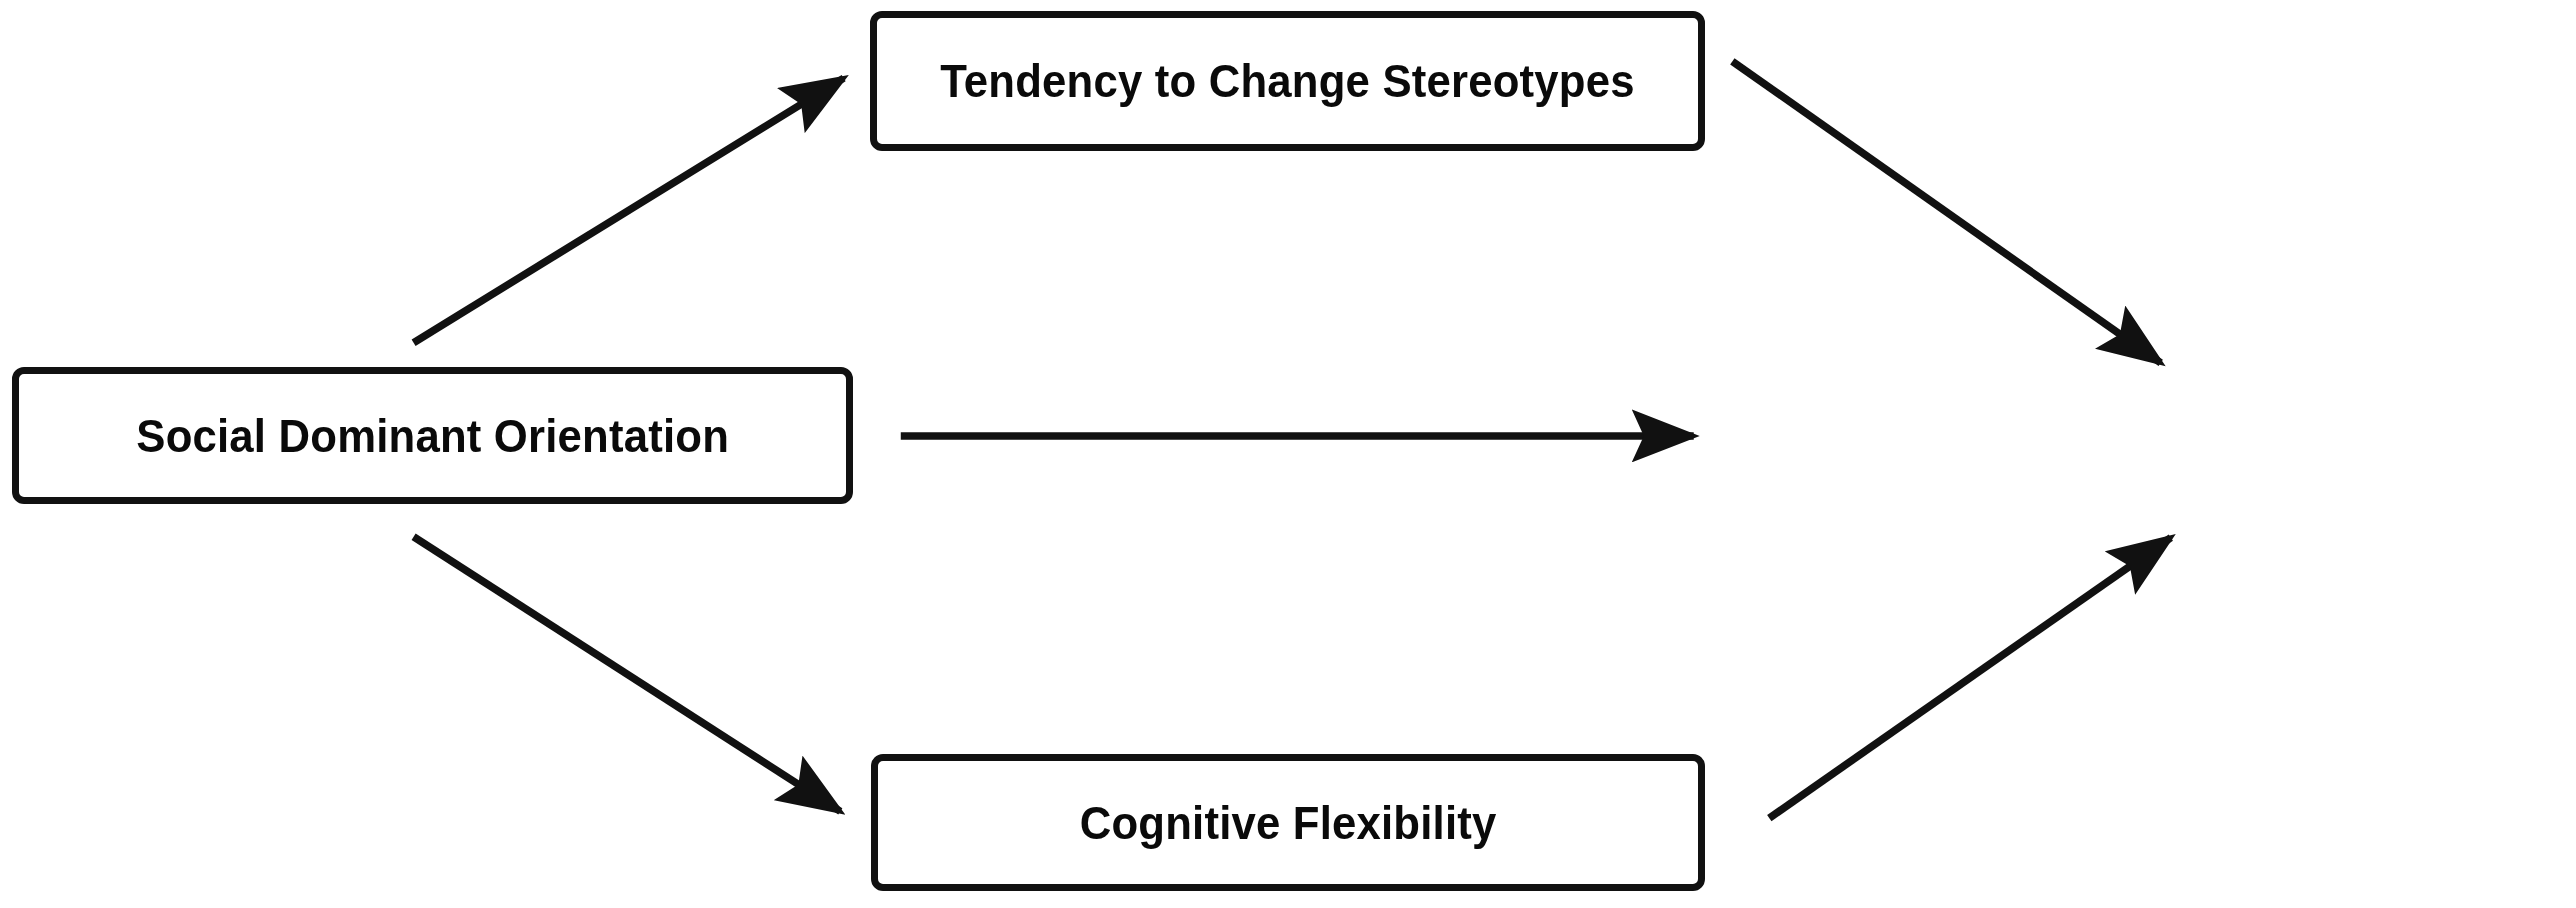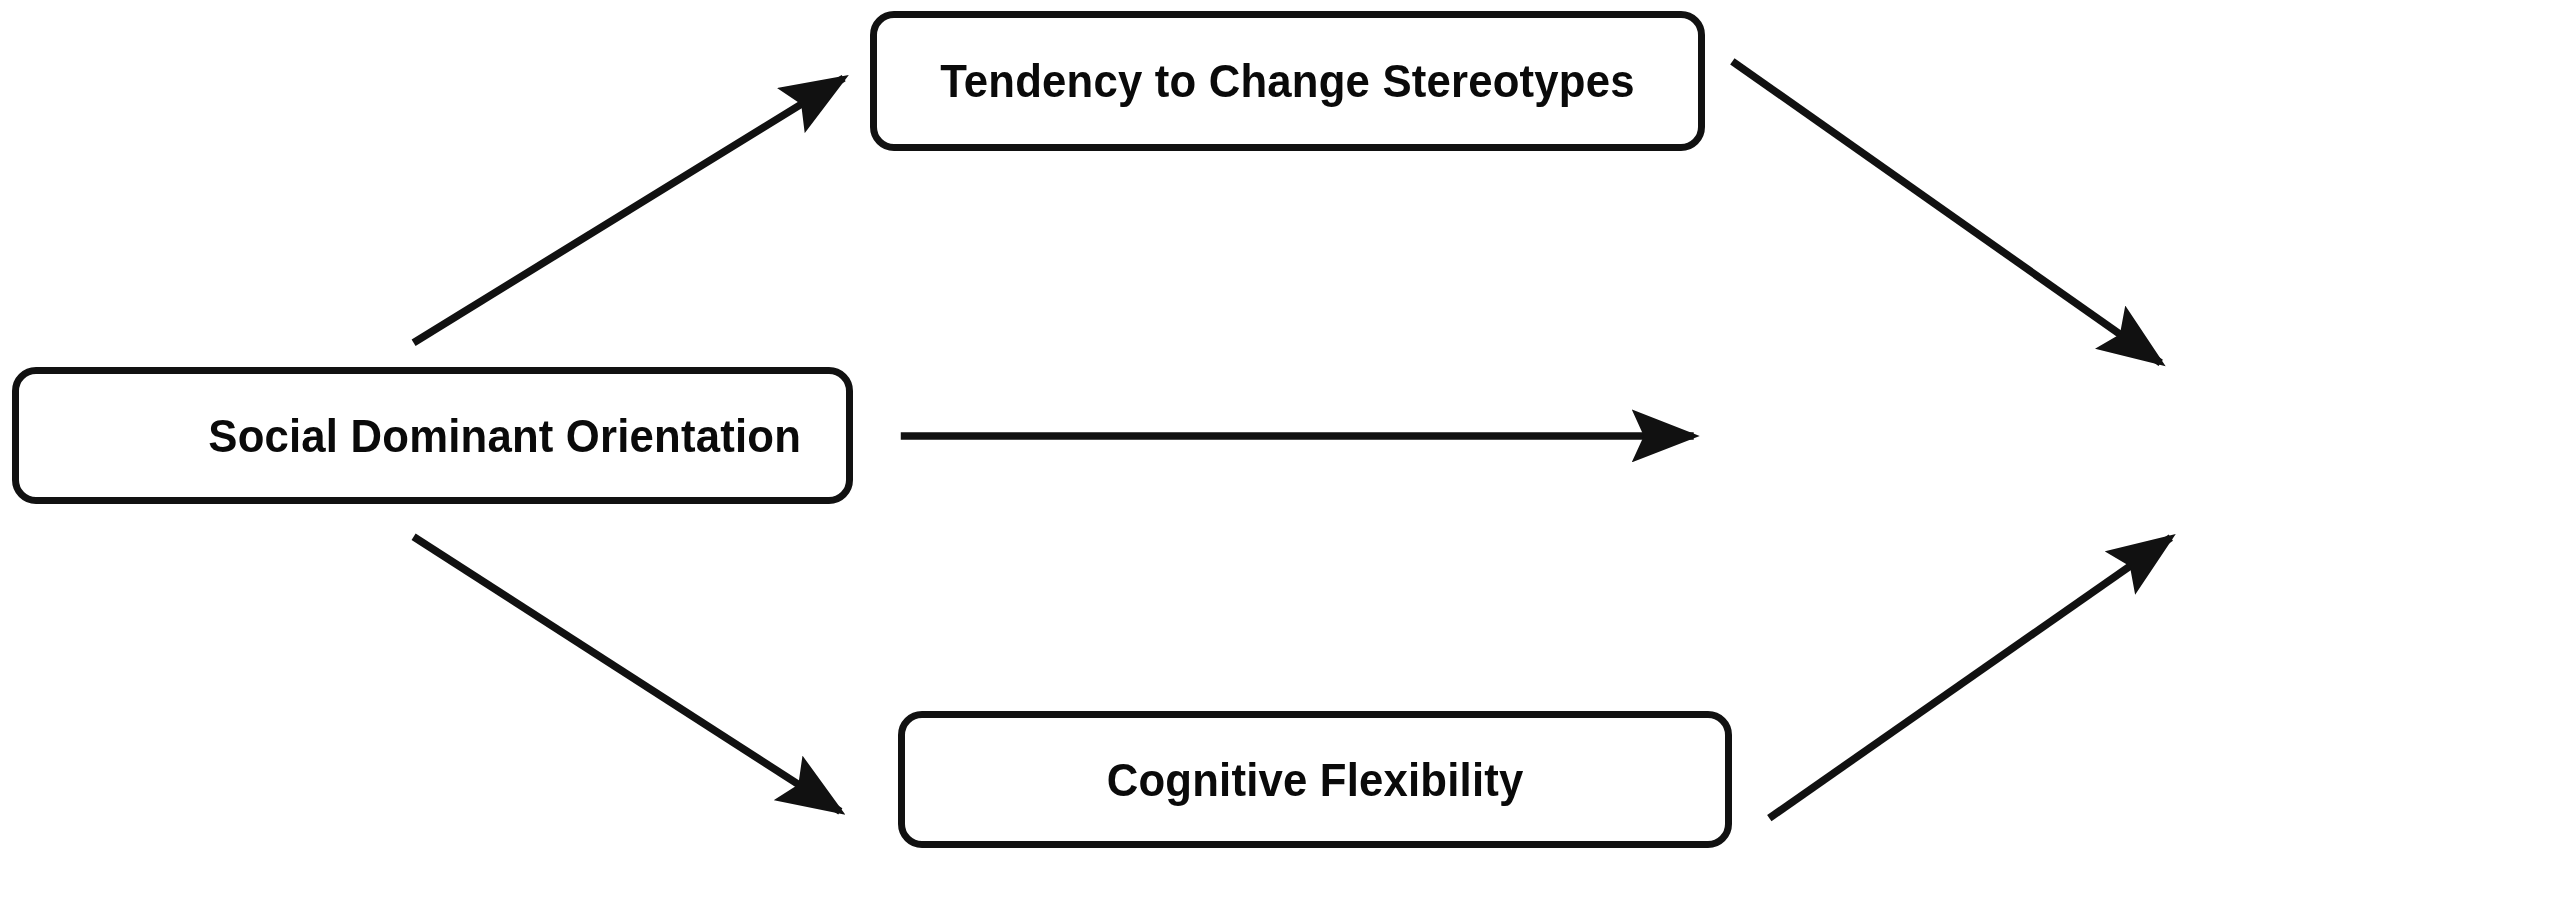--- a/index.html
+++ b/index.html
@@ -22,43 +22,43 @@
     top: 0;
     width: 2576px;
     height: 908px;
     pointer-events: none;
   }
   .node {
     position: absolute;
     box-sizing: border-box;
     background: #ffffff;
     border: 7.6px solid #111111;
-    border-radius: 24px;
+    border-radius: 12px;
     display: flex;
     align-items: center;
     justify-content: center;
     padding: 0 22px;
   }
   .node-label {
     font-family: "Liberation Sans", "DejaVu Sans", sans-serif;
     font-weight: 700;
     color: #0a0a0a;
     font-size: 47px;
     line-height: 1.05;
     letter-spacing: 0.2px;
     text-align: center;
     white-space: nowrap;
     transform: scaleX(0.93);
     transform-origin: center center;
   }
   
   #node-tendency  { left: 870px; top: 11px;  width: 835px;  height: 140px; }
-  #node-sdo       { left: 11.8px;   top: 367px; width: 841px; height: 137px; justify-content: flex-end; }
+  #node-sdo       { left: 11.8px;   top: 367px; width: 841px; height: 137px; }
   #node-multi     { left: 1721px; top: 372px; width: 839px;  height: 132px; }
-  #node-cognitive { left: 871px; top: 711px; width: 834px;  height: 137px; margin-left: 27px; }
+  #node-cognitive { left: 871px; top: 754px; width: 834px;  height: 137px; }
 </style>
 </head>
 <body>
 
 <div id="canvas">
 
   <svg id="edges" viewBox="0 0 3066 1081" width="2576" height="908" xmlns="http://www.w3.org/2000/svg">
     <defs>
       <marker id="arrowhead" markerWidth="9" markerHeight="7" refX="8.2" refY="3.5" orient="auto" markerUnits="strokeWidth">
         <path d="M0,0 L9,3.5 L0,7 L1.6,3.5 z" fill="#111111"></path>

